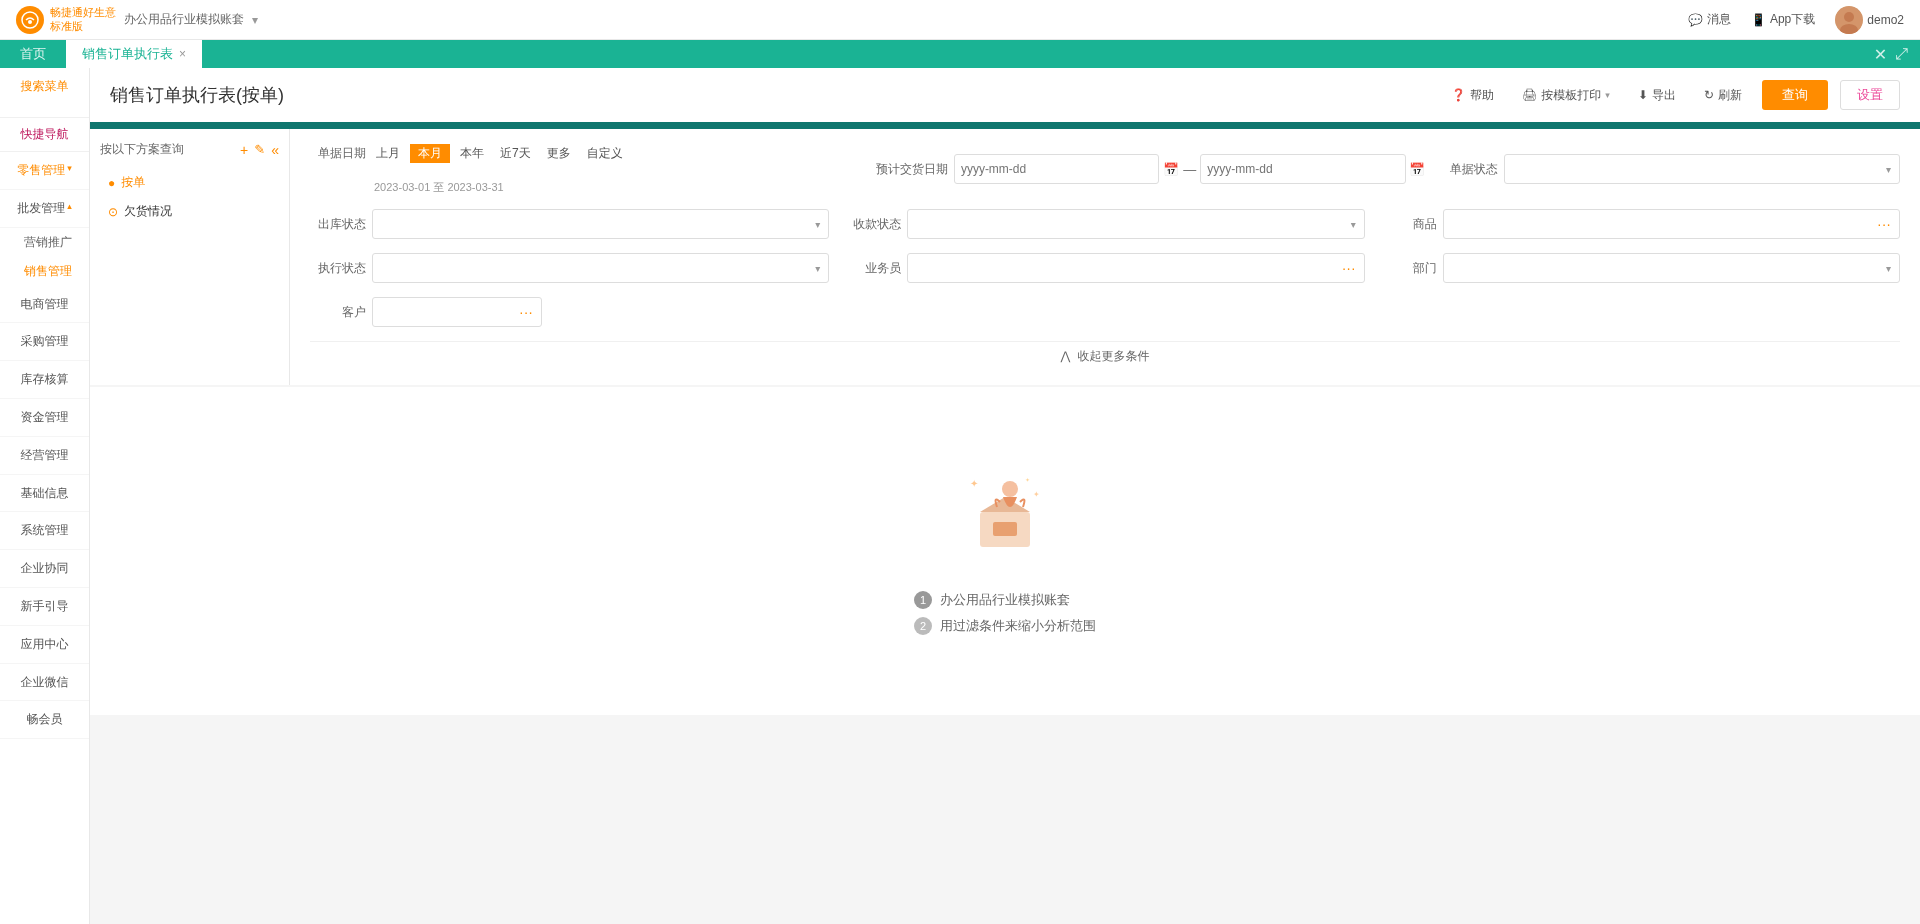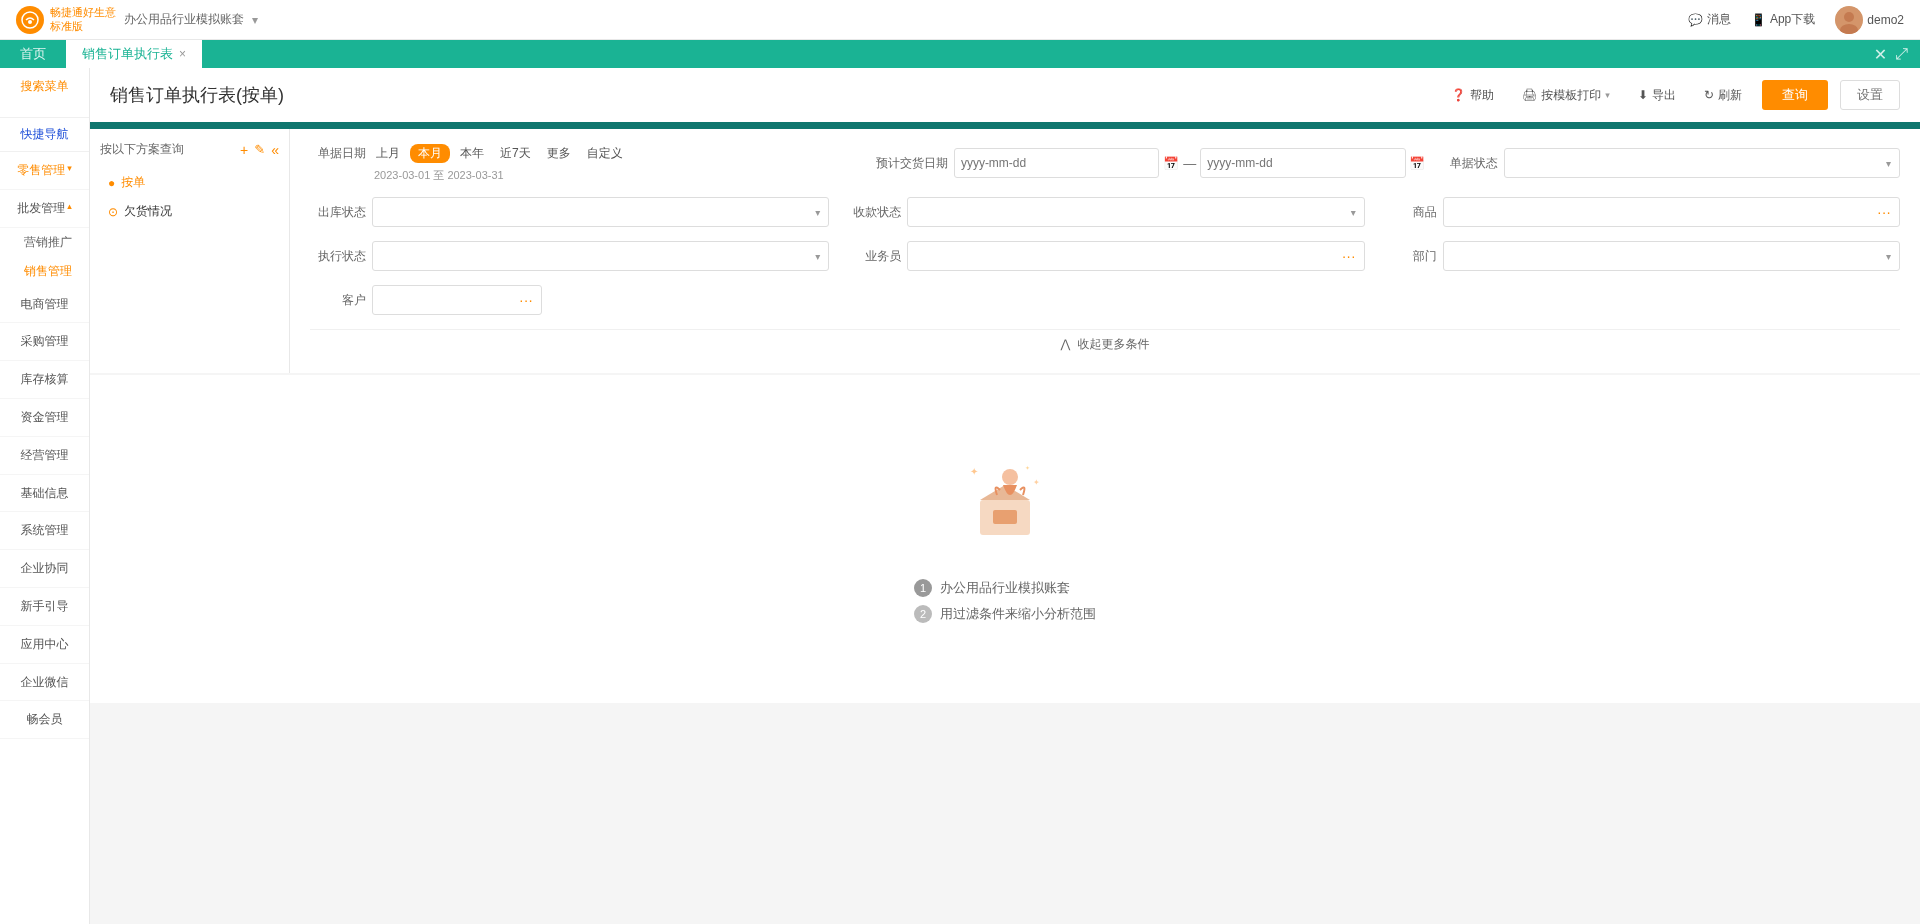--- a/index.html
+++ b/index.html
@@ -161,21 +161,21 @@
       display: flex;
       justify-content: center;
       gap: 2px;
     }
 
     
     .sidebar-quick-nav {
       padding: 8px 20px;
       text-align: center;
       font-size: 12px;
-      color: #1d4ed8;
+      color: #be185d;
       cursor: pointer;
       border-bottom: 1px solid #f0f0f0;
     }
 
     
     .content-area {
       flex: 1;
       overflow-y: auto;
       background: #f5f5f5;
     }
@@ -324,21 +324,21 @@
     }
     .date-shortcut-btn {
       padding: 2px 6px;
       border-radius: 2px;
       cursor: pointer;
       color: #555;
     }
     .date-shortcut-btn.active {
       background: #ff8c00;
       color: #fff;
-      border-radius: 8px;
+      border-radius: 0;
       padding: 1px 8px;
     }
     .date-range-text {
       font-size: 11px;
       color: #999;
     }
     .collapse-bar {
       text-align: center;
       padding: 6px 0;
       border-top: 1px solid #f0f0f0;
@@ -356,21 +356,21 @@
       background: #ff8c00;
       color: #fff;
       border: none;
       padding: 6px 20px;
       border-radius: 3px;
       font-size: 13px;
       cursor: pointer;
     }
     .btn-setting {
       background: #fff;
-      color: #737373;
+      color: #ec4899;
       border: 1px solid #ddd;
       padding: 5px 16px;
       border-radius: 3px;
       font-size: 13px;
       cursor: pointer;
     }
 
     
     .empty-state {
       display: flex;
@@ -570,21 +570,21 @@
               <span class="filter-label">单据日期</span>
               <div class="date-shortcut">
                 <span class="date-shortcut-btn">上月</span>
                 <span class="date-shortcut-btn active">本月</span>
                 <span class="date-shortcut-btn">本年</span>
                 <span class="date-shortcut-btn">近7天</span>
                 <span class="date-shortcut-btn">更多</span>
                 <span class="date-shortcut-btn">自定义</span>
               </div>
             </div>
-            <div style="display:flex;align-items:center;gap:4px;margin-left:64px;">
+            <div style="display:flex;align-items:center;gap:4px;margin-left:64px;margin-top:12px;">
               <span class="date-range-text">2023-03-01 至 2023-03-31</span>
             </div>
           </div>
 
           <div style="display:flex;align-items:center;gap:6px;flex:1.2;">
             <span class="filter-label">预计交货日期</span>
             <div class="filter-date-group">
               <input class="date-input" placeholder="yyyy-mm-dd" style="">
               <span class="date-icon">📅</span>
               <span class="date-sep">—</span>

